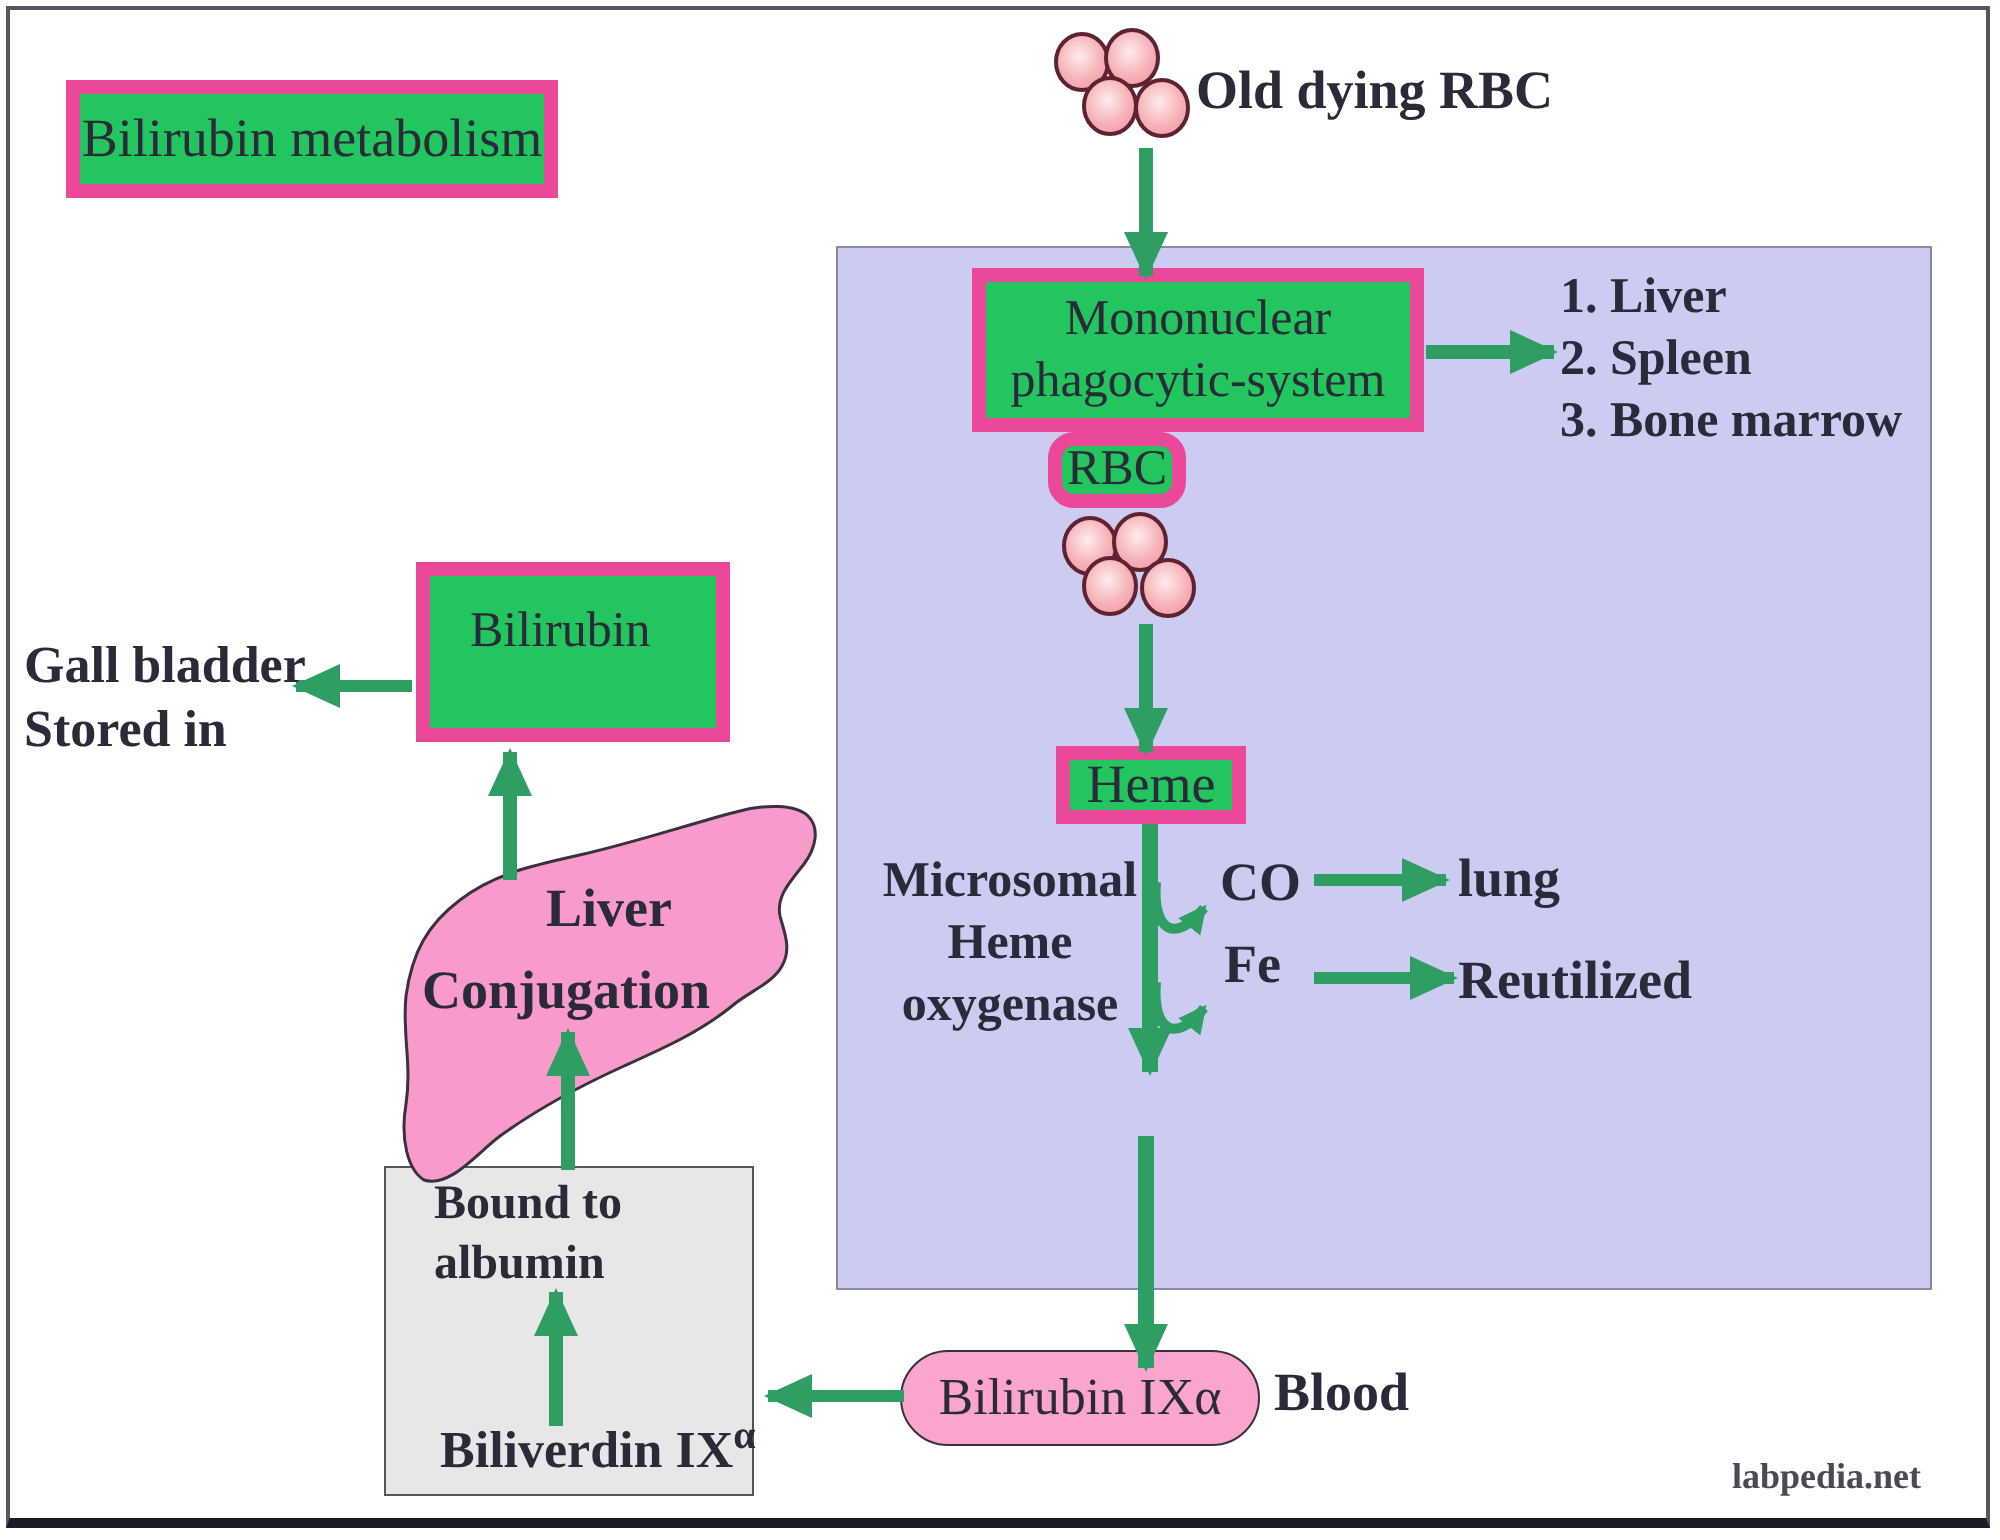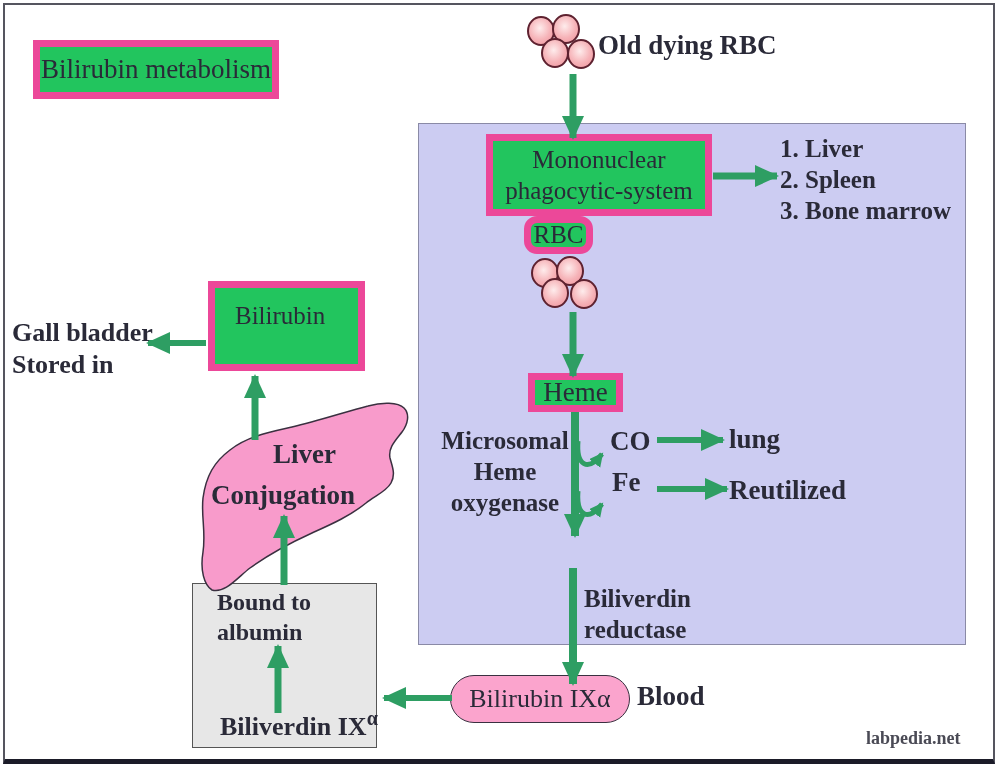--- a/index.html
+++ b/index.html
@@ -129,24 +129,20 @@
     <div>Heme</div>
     <div>oxygenase</div>
   </div>
 
   <div class="txt" style="left:610px;top:426px;font-size:27px;">CO</div>
   <div class="txt" style="left:729px;top:424px;font-size:27px;">lung</div>
   <div class="txt" style="left:612px;top:467px;font-size:27px;">Fe</div>
   <div class="txt" style="left:729px;top:475px;font-size:27px;">Reutilized</div>
 
 
-  <div class="txt" style="left:584px;top:583px;font-size:25px;line-height:31px;white-space:normal;">
-    <div>Biliverdin</div>
-    <div>reductase</div>
-  </div>
 
   <div class="txt" style="left:637px;top:681px;font-size:27px;">Blood</div>
 
   <div class="txt" style="left:217px;top:587px;font-size:24px;line-height:30px;white-space:normal;">
     <div>Bound to</div>
     <div>albumin</div>
   </div>
 
   <div class="txt" style="left:220px;top:707px;font-size:26px;">
     <span>Biliverdin IX</span><sup style="font-size:20px;">α</sup>

